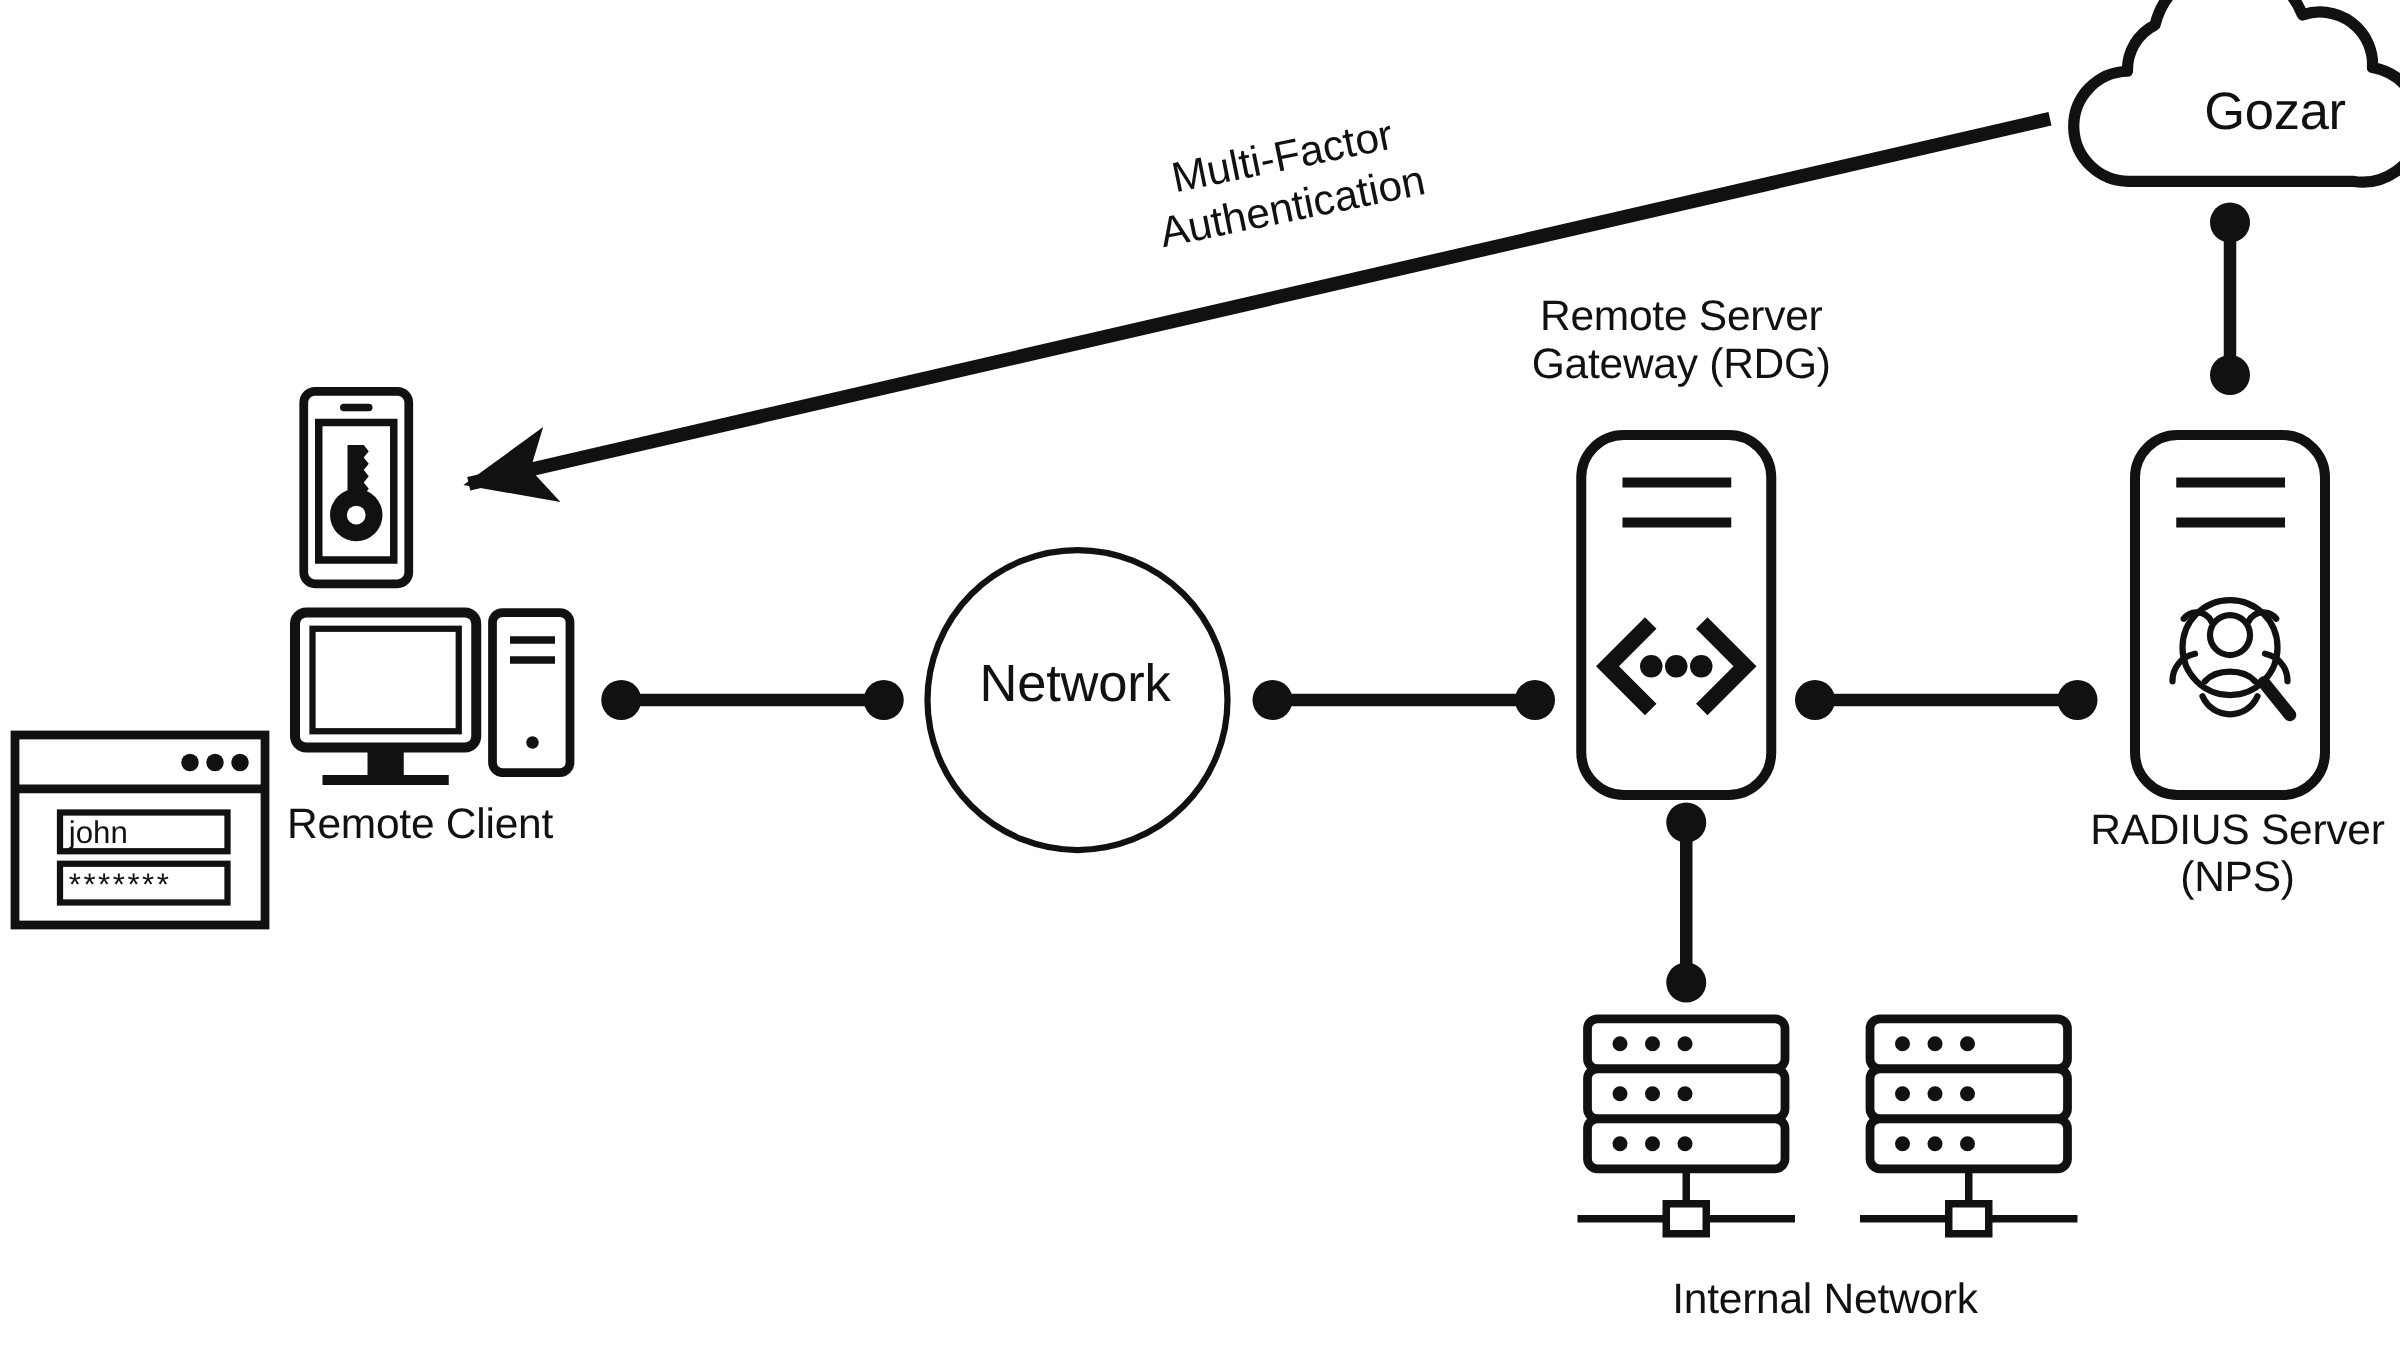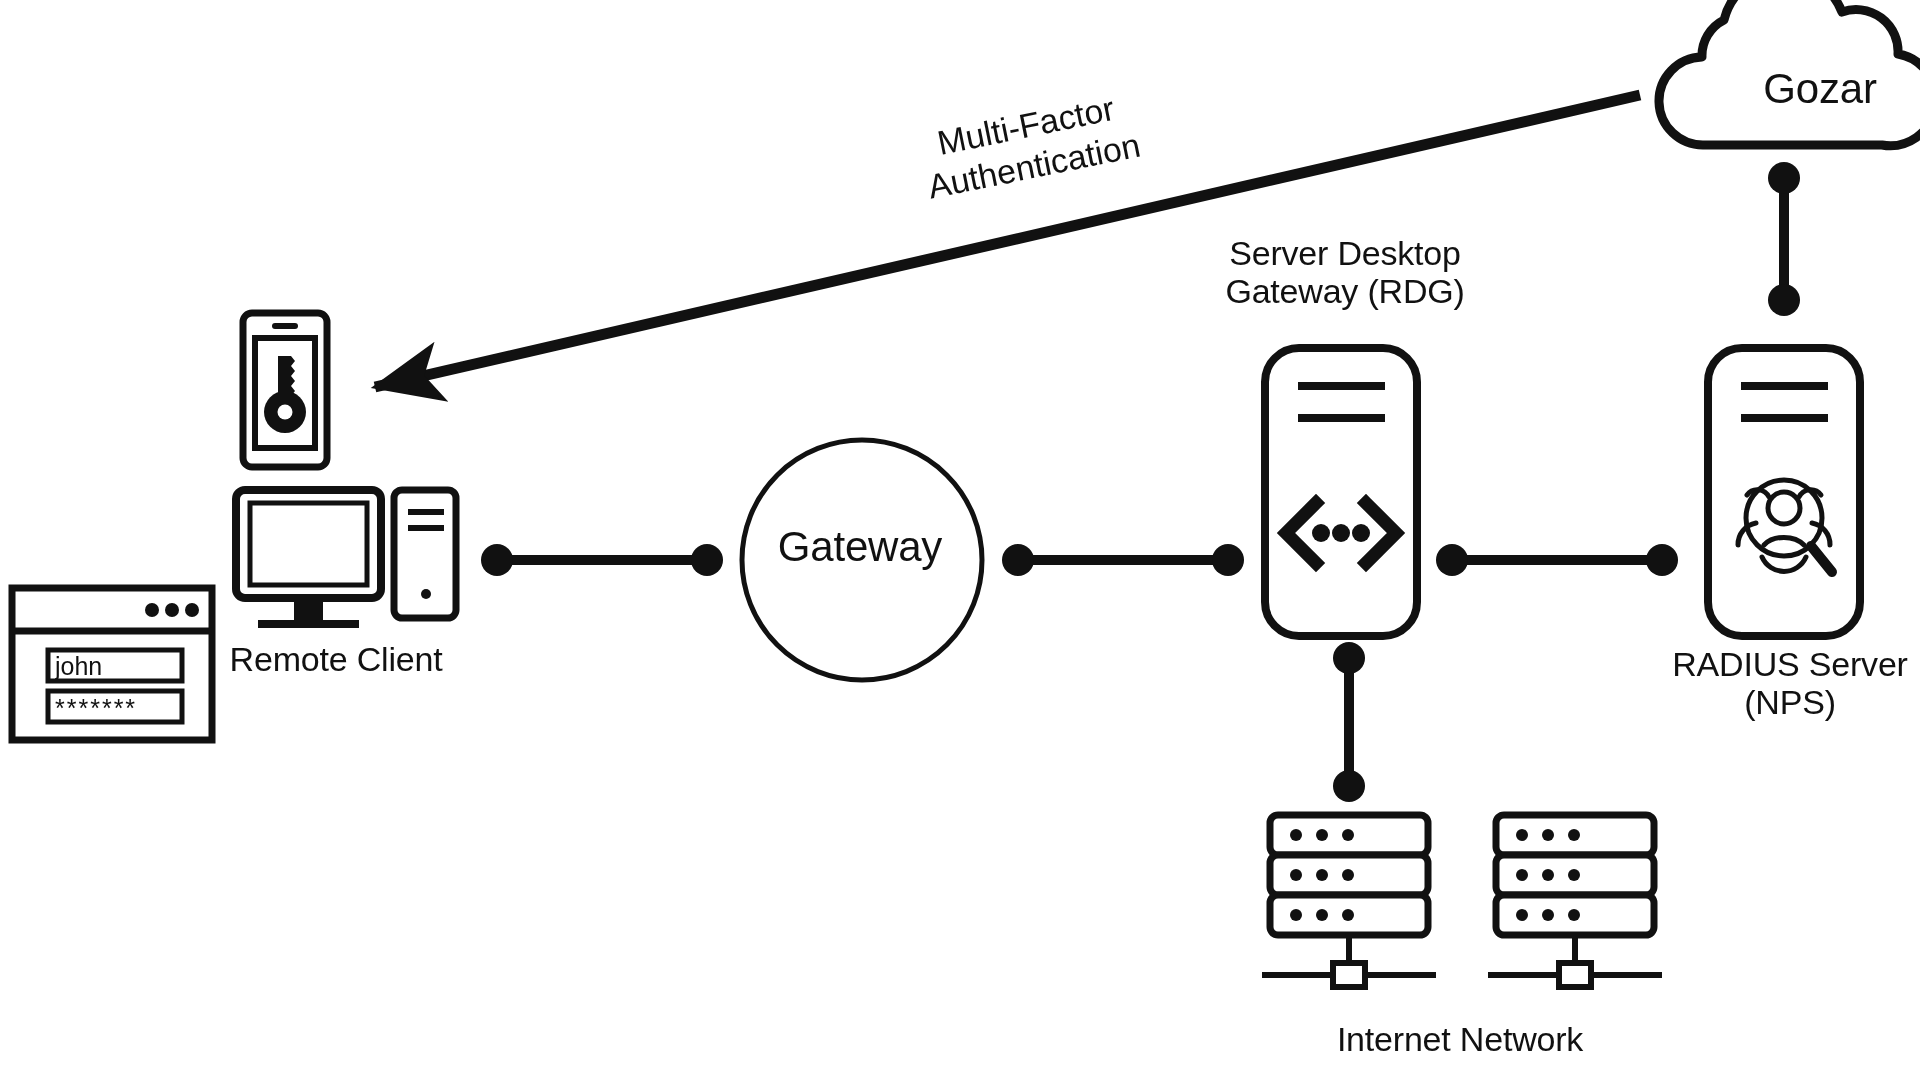--- a/index.html
+++ b/index.html
@@ -224,31 +224,31 @@
       </g>
       <line x1="1575" y1="935" x2="1575" y2="968" stroke="#111" stroke-width="6"></line>
       <line x1="1488" y1="975" x2="1662" y2="975" stroke="#111" stroke-width="6"></line>
       <rect x="1559" y="963" width="32" height="24" fill="#fff" stroke="#111" stroke-width="6"></rect>
     </g>
   </svg>
 
 
   <div class="node-label label-remoteclient">Remote Client</div>
 
-  <div class="node-label label-internet">Gateway</div>
-
-  <div class="node-label label-rdg">Server Desktop
+  <div class="node-label label-internet">Network</div>
+
+  <div class="node-label label-rdg">Remote Server
 Gateway (RDG)</div>
 
   <div class="node-label label-radius">RADIUS Server
 (NPS)</div>
 
   <div class="node-label label-gozar">Gozar</div>
 
-  <div class="node-label label-internal">Internet Network</div>
+  <div class="node-label label-internal">Internal Network</div>
 
   <div class="label-mfa">Multi-Factor
 Authentication</div>
 
   <div style="position:absolute;left:55px;top:652px;width:120px;height:28px;
               font-size:25px;color:#111;line-height:28px;overflow:hidden;">john</div>
   <div style="position:absolute;left:55px;top:694px;width:120px;height:28px;
               font-size:25px;color:#111;line-height:28px;letter-spacing:2px;overflow:hidden;">*******</div>
 
 </div>

